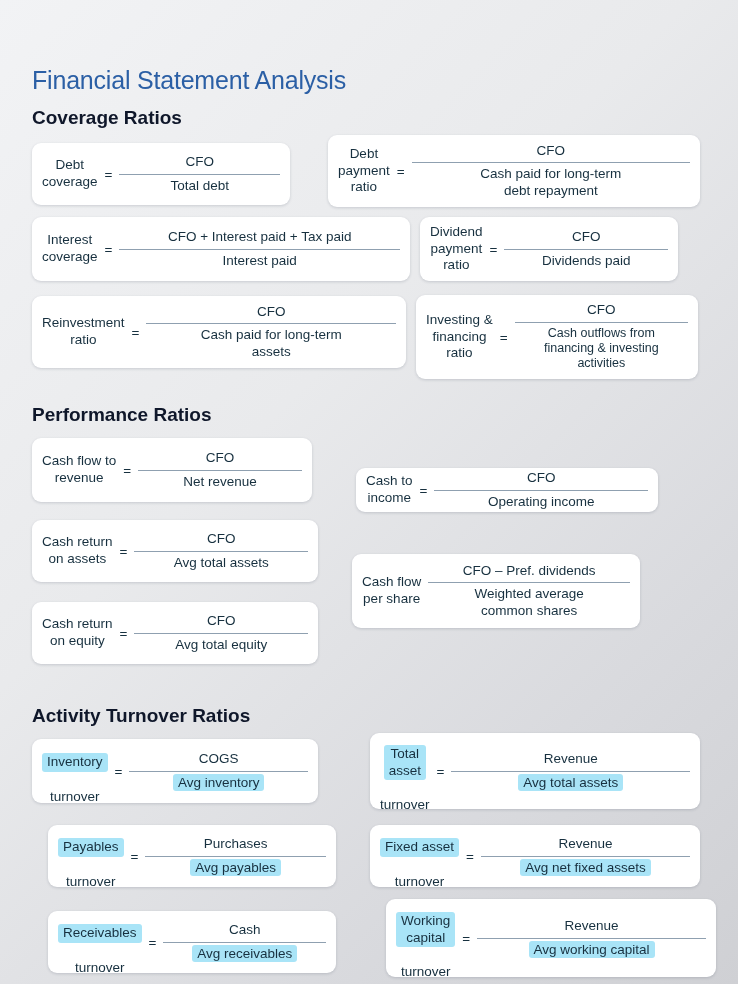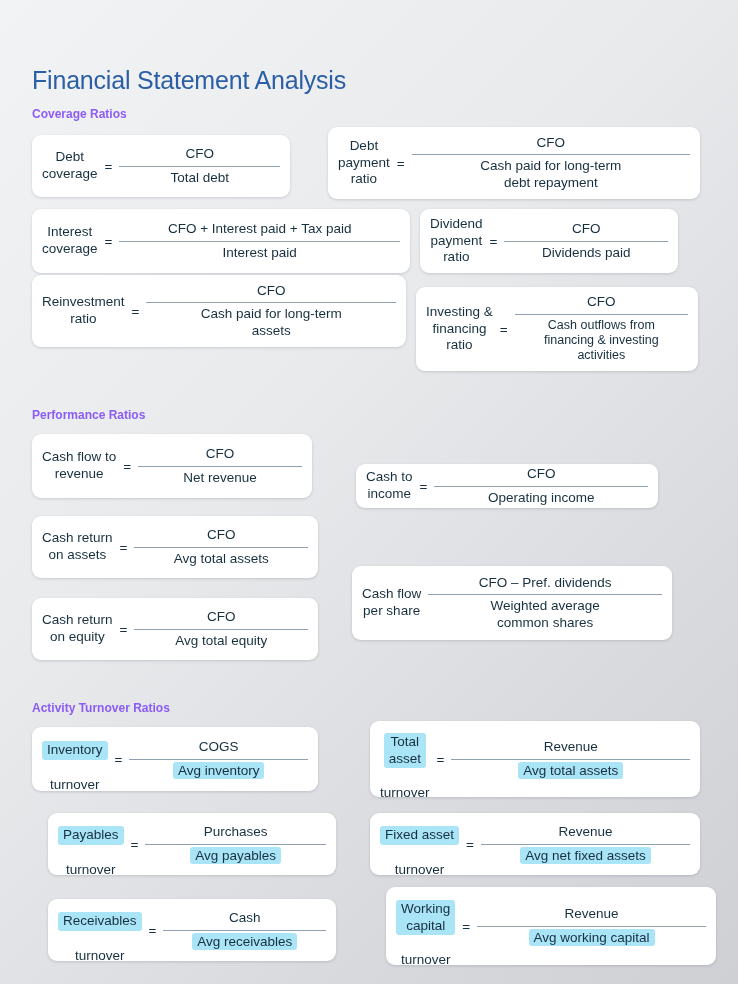--- a/index.html
+++ b/index.html
@@ -23,26 +23,26 @@
     box-sizing: border-box;
   }
   .page-title {
     color: #2b5fa5;
     font-size: 25px;
     font-weight: 500;
     letter-spacing: -0.2px;
     margin: 58px 0 0 2px;
   }
   .section-title {
-    color: #8b5cf6;
-    font-size: 12px;
+    color: #0f172a;
+    font-size: 19px;
     font-weight: bold;
     margin: 12px 0 6px 2px;
   }
-  .section-title.perf { margin-top: 26px; }
+  .section-title.perf { margin-top: 14px; }
   .section-title.act { margin-top: 28px; }
 
   .grid {
     position: relative;
   }
   .card {
     position: absolute;
     background: #ffffff;
     border-radius: 9px;
     box-shadow: 0 1px 3px rgba(40,50,70,0.18);
@@ -159,21 +159,21 @@
 ratio</div>
         <div class="eq">=</div>
         <div class="frac">
           <div class="num">CFO</div>
           <div class="bar"></div>
           <div class="den">Dividends paid</div>
         </div>
       </div>
     </div>
 
-    <div class="card" style="left:2px; top:148px; width:374px; height:72px;">
+    <div class="card" style="left:2px; top:161px; width:374px; height:72px;">
       <div class="formula">
         <div class="lhs">Reinvestment
 ratio</div>
         <div class="eq">=</div>
         <div class="frac">
           <div class="num">CFO</div>
           <div class="bar"></div>
           <div class="den">Cash paid for long-term
 assets</div>
         </div>
@@ -234,21 +234,21 @@
 on assets</div>
         <div class="eq">=</div>
         <div class="frac">
           <div class="num">CFO</div>
           <div class="bar"></div>
           <div class="den">Avg total assets</div>
         </div>
       </div>
     </div>
 
-    <div class="card" style="left:322px; top:138px; width:320px; height:74px;">
+    <div class="card" style="left:322px; top:122px; width:288px; height:74px;">
       <div class="formula">
         <div class="lhs">Cash flow
 per share</div>
 
         <div class="frac">
           <div class="num">CFO – Pref. dividends</div>
           <div class="bar"></div>
           <div class="den">Weighted average
 common shares</div>
         </div>

